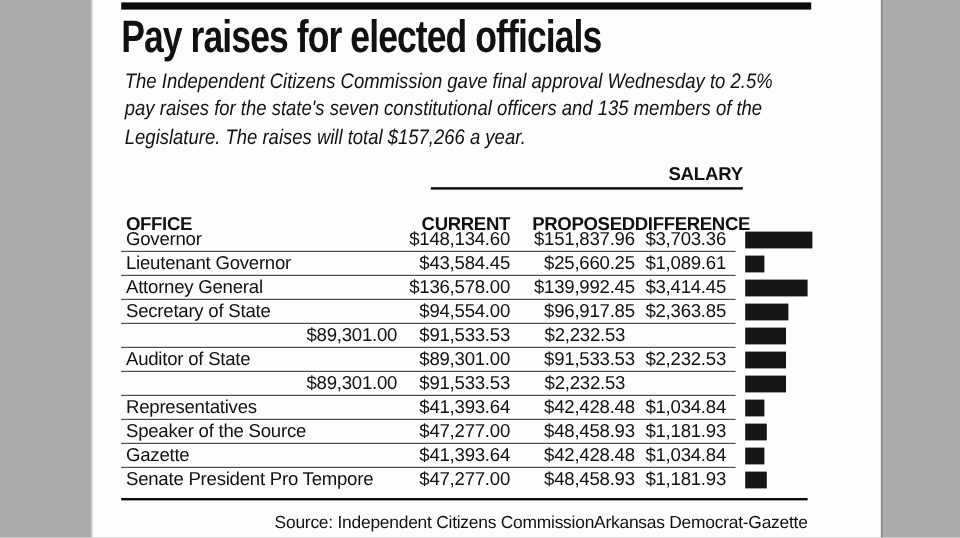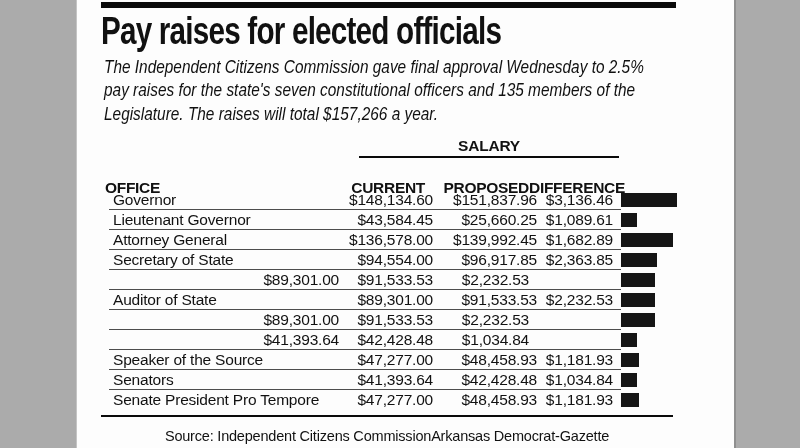--- a/index.html
+++ b/index.html
@@ -34,36 +34,36 @@
     transform:scaleX(0.78);transform-origin:left top;
   }
   .intro{
     position:absolute;left:27px;top:56px;
     font-size:17.5px;font-style:italic;line-height:1.33;
     white-space:nowrap;
     transform:scaleX(0.88);transform-origin:left top;
   }
   .salary-label{
     position:absolute;left:282px;top:137px;width:260px;
-    text-align:center;font-size:15.5px;font-weight:bold;letter-spacing:-0.2px;
+    text-align:right;font-size:15.5px;font-weight:bold;letter-spacing:-0.2px;
   }
   .salary-underline{
     position:absolute;left:282px;top:156px;width:260px;height:2px;
     background:#0a0a0a;
   }
   .col-headers{
     position:absolute;left:24px;top:175px;width:512px;height:22px;
     display:grid;grid-template-columns:230px 94px 104px 84px;
     align-items:end;
     font-size:15.5px;font-weight:bold;letter-spacing:-0.3px;
   }
   .col-headers .office-h{text-align:left;padding-left:4px;}
   .col-headers .num-h{text-align:right;}
   .rows{
-    position:absolute;left:32px;top:190px;width:512px;
+    position:absolute;left:24px;top:190px;width:512px;
   }
   .row{
     display:grid;grid-template-columns:230px 94px 104px 84px;
     height:20px;align-items:center;
     font-size:15.5px;letter-spacing:-0.2px;
     border-bottom:1px solid var(--rule);
   }
   .row:last-child{border-bottom:none;}
   .row .office{text-align:left;padding-left:4px;white-space:nowrap;}
   .row .num{text-align:right;white-space:nowrap;}
@@ -75,21 +75,21 @@
   .bar{
     position:absolute;left:0;top:3px;height:14px;
     background:var(--bar);
   }
   .footer-rule{
     position:absolute;left:24px;top:415px;width:572px;height:2px;
     background:#0a0a0a;
   }
   .footer{
     position:absolute;left:24px;top:428px;width:572px;
-    display:flex;justify-content:center;
+    display:flex;justify-content:flex-end;
     font-size:14.5px;letter-spacing:-0.2px;
   }
 </style>
 </head>
 <body>
 
 <div class="panel">
 
   <div class="top-rule"></div>
 
@@ -109,33 +109,33 @@
     <div class="num-h">CURRENT</div>
     <div class="num-h">PROPOSED</div>
     <div class="num-h">DIFFERENCE</div>
   </div>
 
   <div class="rows">
       <div class="row">
         <div class="office">Governor</div>
         <div class="num">$148,134.60</div>
         <div class="num">$151,837.96</div>
-        <div class="num diff">$3,136.46</div>
+        <div class="num diff">$3,703.36</div>
       </div>
       <div class="row">
         <div class="office">Lieutenant Governor</div>
         <div class="num">$43,584.45</div>
         <div class="num">$25,660.25</div>
         <div class="num diff">$1,089.61</div>
       </div>
       <div class="row">
         <div class="office">Attorney General</div>
         <div class="num">$136,578.00</div>
         <div class="num">$139,992.45</div>
-        <div class="num diff">$1,682.89</div>
+        <div class="num diff">$3,414.45</div>
       </div>
       <div class="row">
         <div class="office">Secretary of State</div>
         <div class="num">$94,554.00</div>
         <div class="num">$96,917.85</div>
         <div class="num diff">$2,363.85</div>
       </div>
       <div class="row">
         <div class="num">$89,301.00</div>
         <div class="num">$91,533.53</div>
@@ -146,32 +146,33 @@
         <div class="num">$89,301.00</div>
         <div class="num">$91,533.53</div>
         <div class="num diff">$2,232.53</div>
       </div>
       <div class="row">
         <div class="num">$89,301.00</div>
         <div class="num">$91,533.53</div>
         <div class="num diff">$2,232.53</div>
       </div>
       <div class="row">
+        <div class="office">Representatives</div>
         <div class="num">$41,393.64</div>
         <div class="num">$42,428.48</div>
         <div class="num diff">$1,034.84</div>
       </div>
       <div class="row">
         <div class="office">Speaker of the Source</div>
         <div class="num">$47,277.00</div>
         <div class="num">$48,458.93</div>
         <div class="num diff">$1,181.93</div>
       </div>
       <div class="row">
-        <div class="office">Senators</div>
+        <div class="office">Gazette</div>
         <div class="num">$41,393.64</div>
         <div class="num">$42,428.48</div>
         <div class="num diff">$1,034.84</div>
       </div>
       <div class="row">
         <div class="office">Senate President Pro Tempore</div>
         <div class="num">$47,277.00</div>
         <div class="num">$48,458.93</div>
         <div class="num diff">$1,181.93</div>
       </div>

